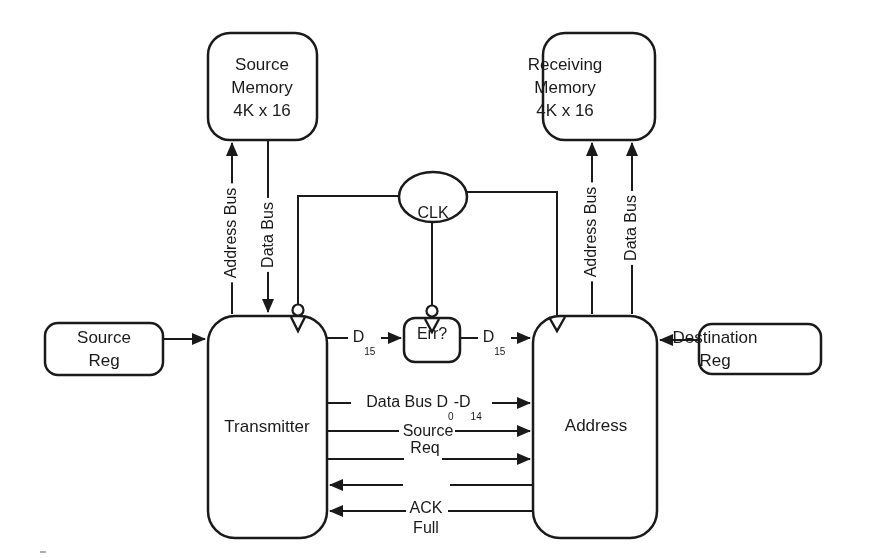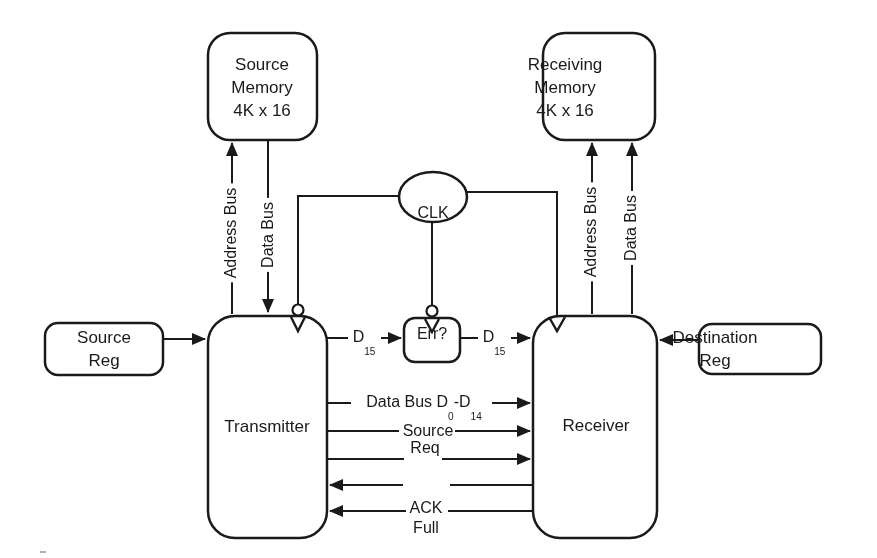--- a/index.html
+++ b/index.html
@@ -105,21 +105,21 @@
   </div>
 
   <div class="lbl big" style="left:565px;top:87px">
     <div>Receiving</div>
     <div>Memory</div>
     <div>4K x 16</div>
   </div>
 
   <div class="lbl big" style="left:267px;top:426px">Transmitter</div>
 
-  <div class="lbl big" style="left:596px;top:425px">Receiver</div>
+  <div class="lbl big" style="left:596px;top:425px">Address</div>
 
   <div class="lbl" style="left:433px;top:213px">CLK</div>
 
   <div class="lbl" style="left:432px;top:334px">Err?</div>
 
   <div class="lbl big" style="left:104px;top:349px">
     <div>Source</div>
     <div>Reg</div>
   </div>
 

